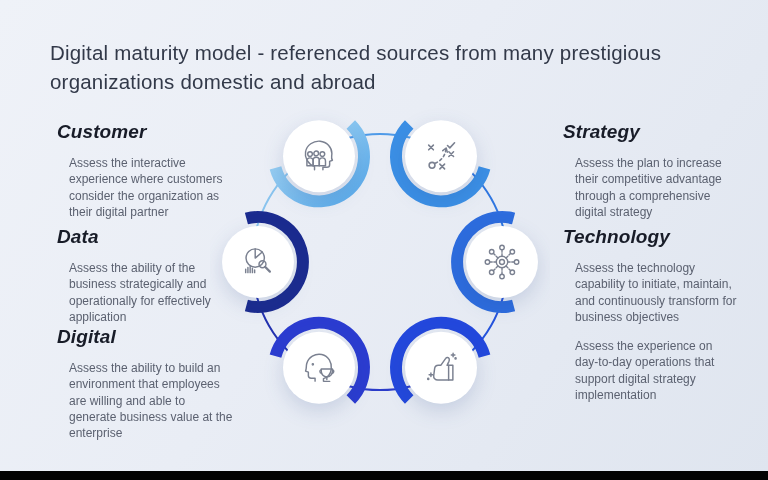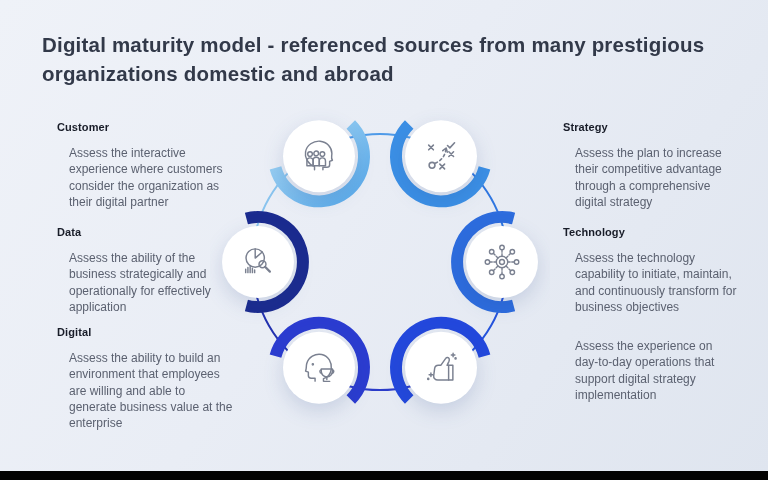--- a/index.html
+++ b/index.html
@@ -3,27 +3,27 @@
 <meta charset="utf-8">
 <style>
   html,body{margin:0;padding:0;background:#c9ced8;}
   .canvas{
     position:relative;width:768px;height:480px;overflow:hidden;
     background:linear-gradient(125deg,#eff2f8 0%,#e9edf5 45%,#dfe5ef 100%);
     font-family:"Liberation Sans",sans-serif;
   }
   .page-title{
     position:absolute;left:42px;top:30px;max-width:670px;
-    font-size:20.5px;line-height:1.42;font-weight:700;color:#323949;
-    letter-spacing:.2px;margin:0;
+    font-size:20.5px;line-height:1.42;font-weight:400;color:#323949;
+    letter-spacing:.2px;margin:8px;
   }
   .panel{position:absolute;width:188px;}
   .panel.col-left{left:57px;}
   .panel.col-right{left:563px;}
-  .panel h2{margin:0 0 7px;font-size:11px;font-weight:700;color:#181c28;letter-spacing:.1px;}
+  .panel h2{margin:0 0 7px;font-size:19px;font-weight:700;color:#181c28;letter-spacing:.1px;font-style:italic;}
   .panel p{margin:12px;font-size:12px;line-height:1.36;color:#5b6170;}
   .diagram{position:absolute;left:210px;top:92px;}
   .node-circle{filter:drop-shadow(0 7px 10px rgba(28,60,130,.16));}
   .bottom-bar{position:absolute;left:0;bottom:0;width:768px;height:9px;background:#020202;}
 </style>
 </head>
 <body>
 
 <div class="canvas">
 

